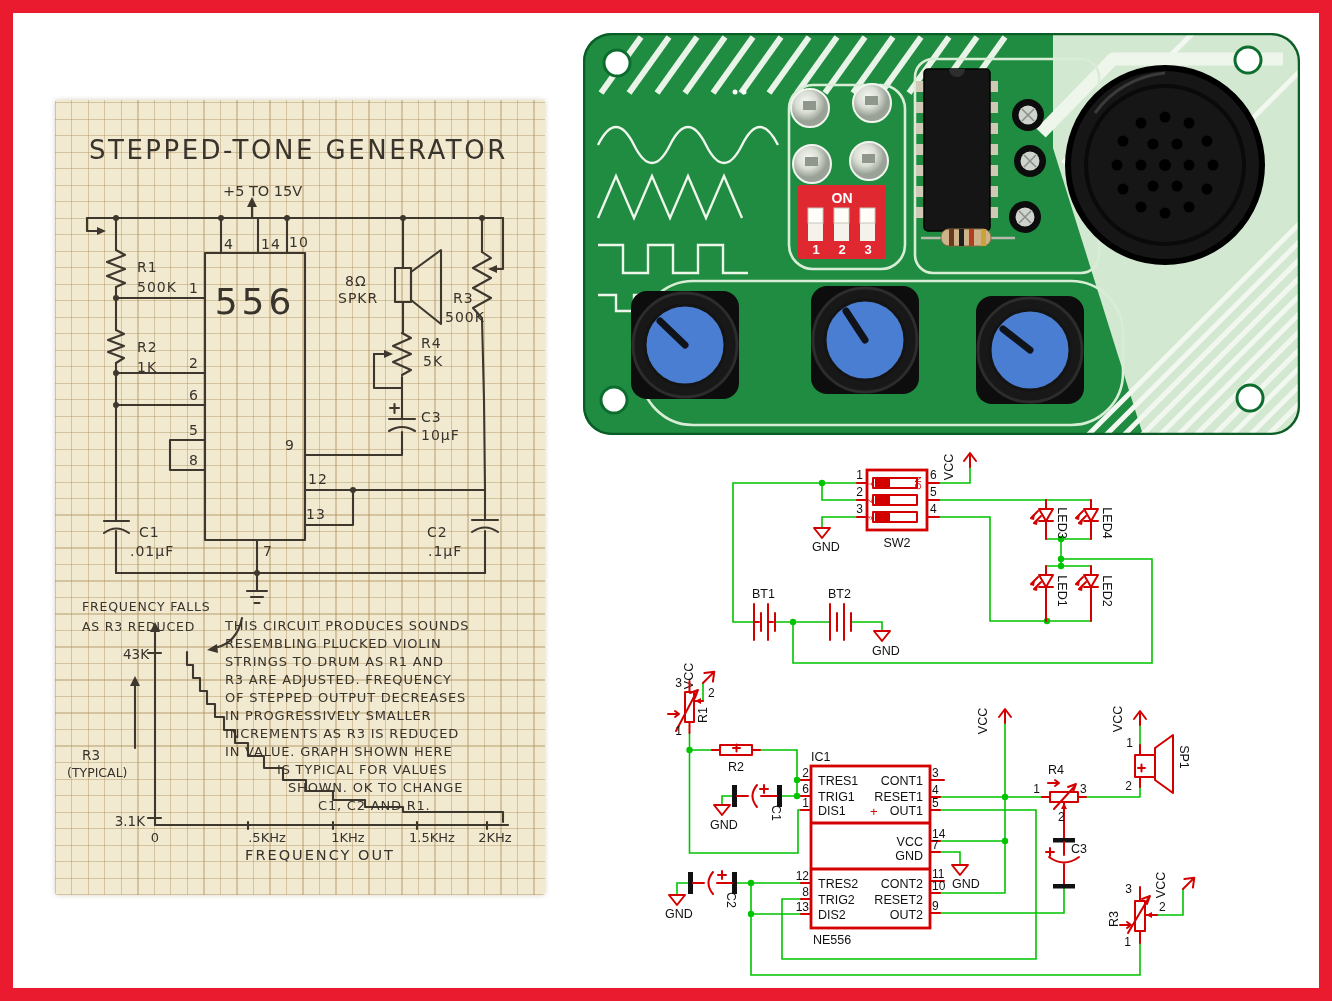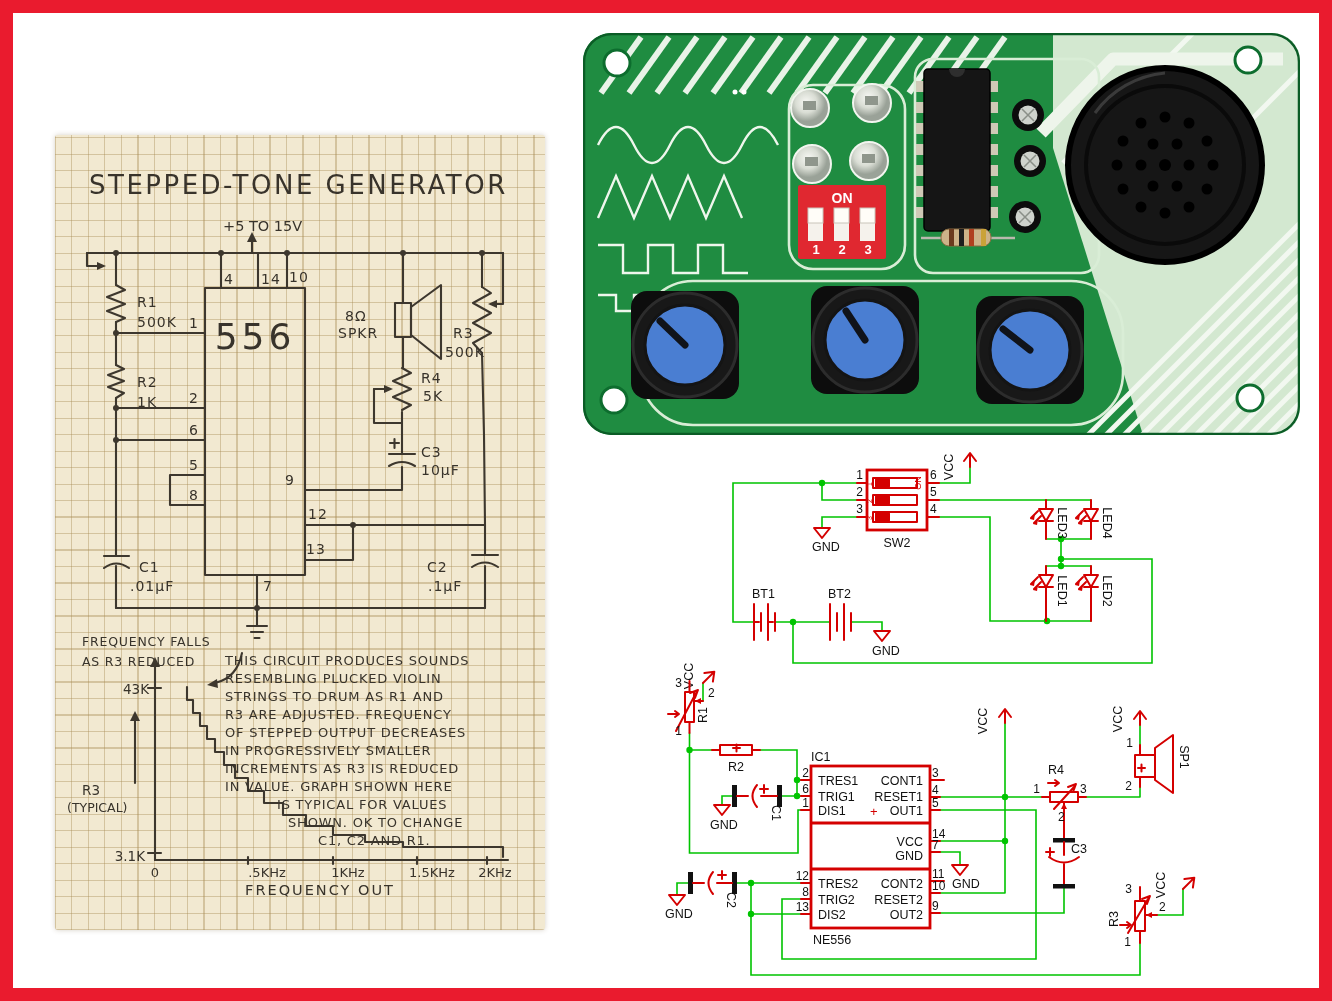--- a/index.html
+++ b/index.html
@@ -4,21 +4,21 @@
 <style>
   html,body{margin:0;padding:0;background:#fff;}
   .stage{position:relative;width:1332px;height:1001px;background:#fff;overflow:hidden;
          font-family:"Liberation Sans",sans-serif;}
   .frame{position:absolute;inset:0;border:13px solid #ea1b2e;pointer-events:none;z-index:10;}
   .paper{position:absolute;left:55px;top:100px;width:490px;height:795px;border-radius:3px;
     background:
       repeating-linear-gradient(0deg, rgba(166,138,82,.40) 0 1px, transparent 1px 16.5px),
       repeating-linear-gradient(90deg, rgba(166,138,82,.40) 0 1px, transparent 1px 16.5px),
       #f2e9d1;
-    box-shadow:0 0 5px rgba(90,70,30,.25);margin-top:35px;}
+    box-shadow:0 0 5px rgba(90,70,30,.25);}
   .paper svg{position:absolute;left:0;top:0;}
   .abs{position:absolute;}
   
   .ink{stroke:#3d372e;stroke-width:2.1;fill:none;stroke-linecap:round;stroke-linejoin:round;}
   .inkf{fill:#3d372e;stroke:none;}
   .ht{font-family:"DejaVu Sans",sans-serif;fill:#38332b;font-size:14px;letter-spacing:1px;}
   .htb{font-family:"DejaVu Sans",sans-serif;fill:#38332b;}
   
   .w{stroke:#00c400;stroke-width:1.6;fill:none;stroke-linecap:round;}
   .rc{stroke:#d40000;stroke-width:2;fill:none;stroke-linecap:round;stroke-linejoin:round;}

